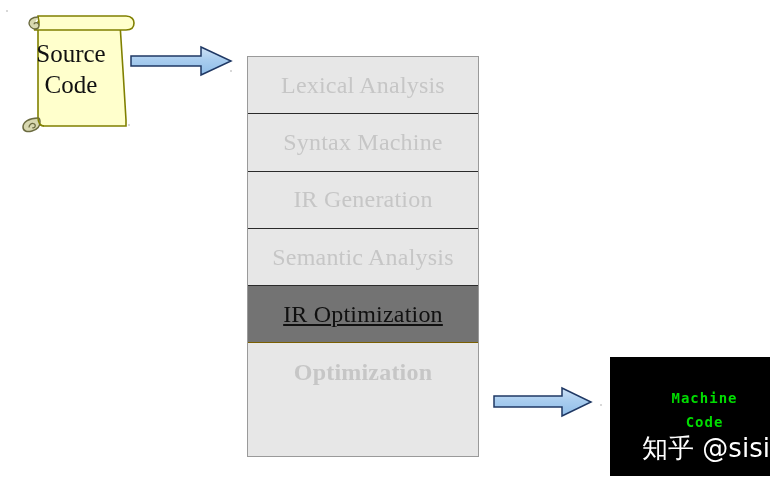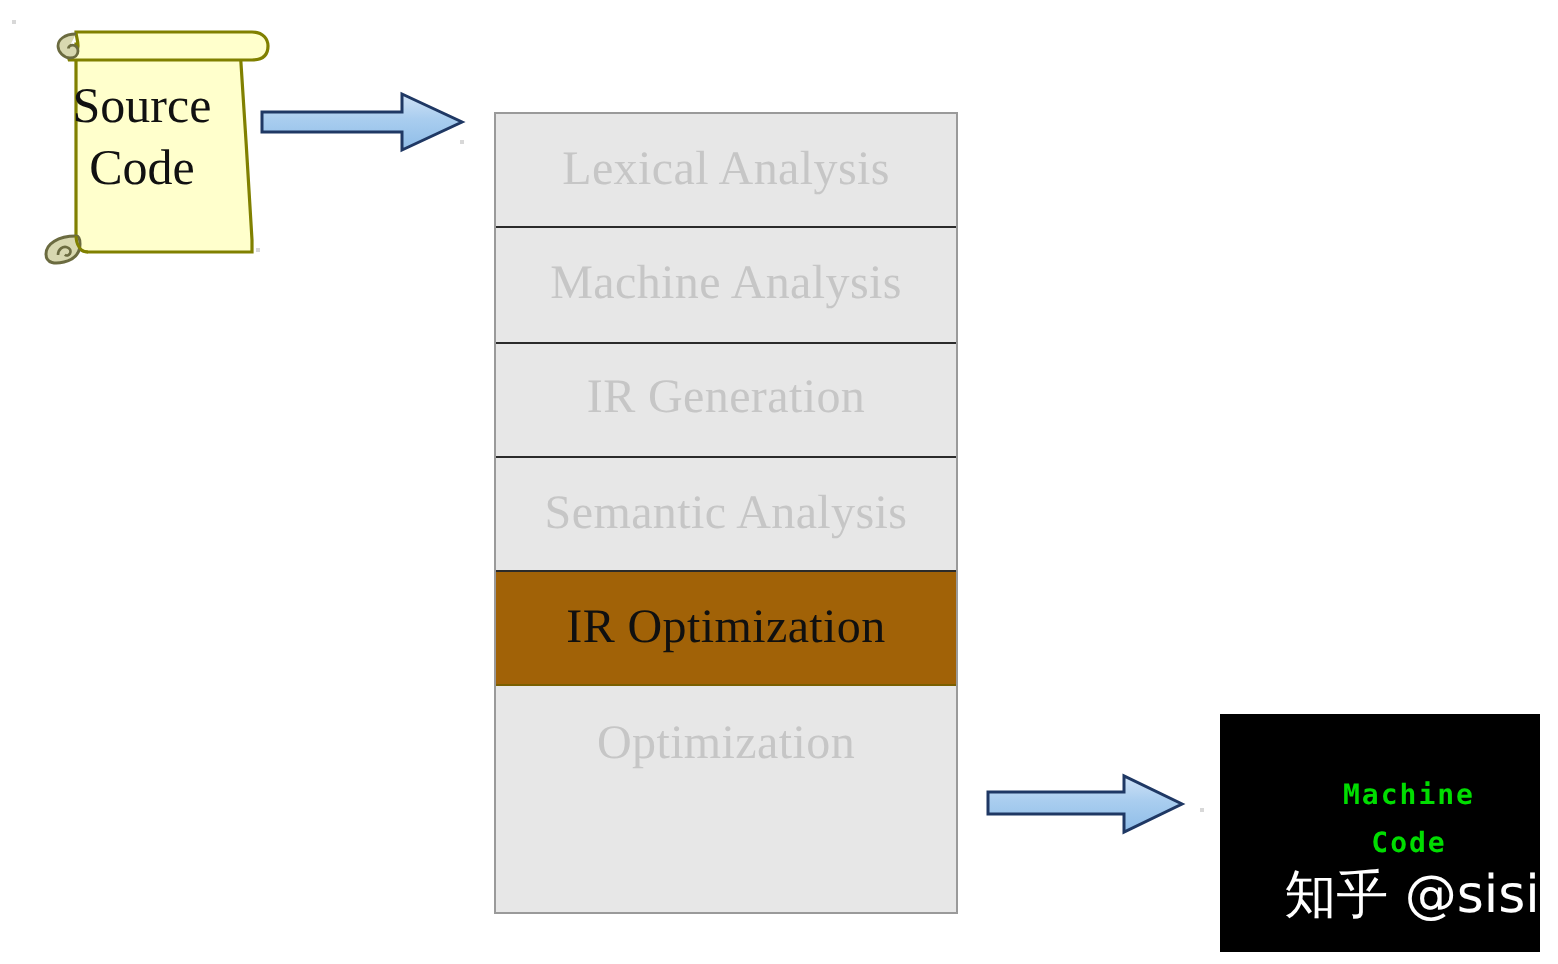--- a/index.html
+++ b/index.html
@@ -70,25 +70,27 @@
     display: flex;
     align-items: center;
     justify-content: center;
     font-size: 24px;
     color: #c6c6c6;
     letter-spacing: 0.2px;
     font-family: "Liberation Serif", "DejaVu Serif", serif;
   }
   .stage:last-child {
     border-bottom: none;
+    font-weight: bold;
   }
   .stage.active {
-    background: #a16207;
+    background: #737373;
     color: #101010;
     border-bottom: 1.6px solid #7a5f00;
+    text-decoration: underline;
   }
 
   
   #machine-code {
     position: absolute;
     left: 610px;
     top: 357px;
     width: 160px;
     height: 119px;
     background: #000000;
@@ -174,21 +176,21 @@
       </defs>
       <path d="M2,12 L72,12 L72,3 L102,17 L72,31 L72,22 L2,22 Z" fill="url(#arrowGrad1)" stroke="#1f3864" stroke-width="1.5" stroke-linejoin="miter"></path>
     </svg>
   </div>
 
   <div id="pipeline">
     <div class="stage">
       <span>Lexical Analysis</span>
     </div>
     <div class="stage">
-      <span>Machine Analysis</span>
+      <span>Syntax Machine</span>
     </div>
     <div class="stage">
       <span>IR Generation</span>
     </div>
     <div class="stage">
       <span>Semantic Analysis</span>
     </div>
     <div class="stage active">
       <span>IR Optimization</span>
     </div>

